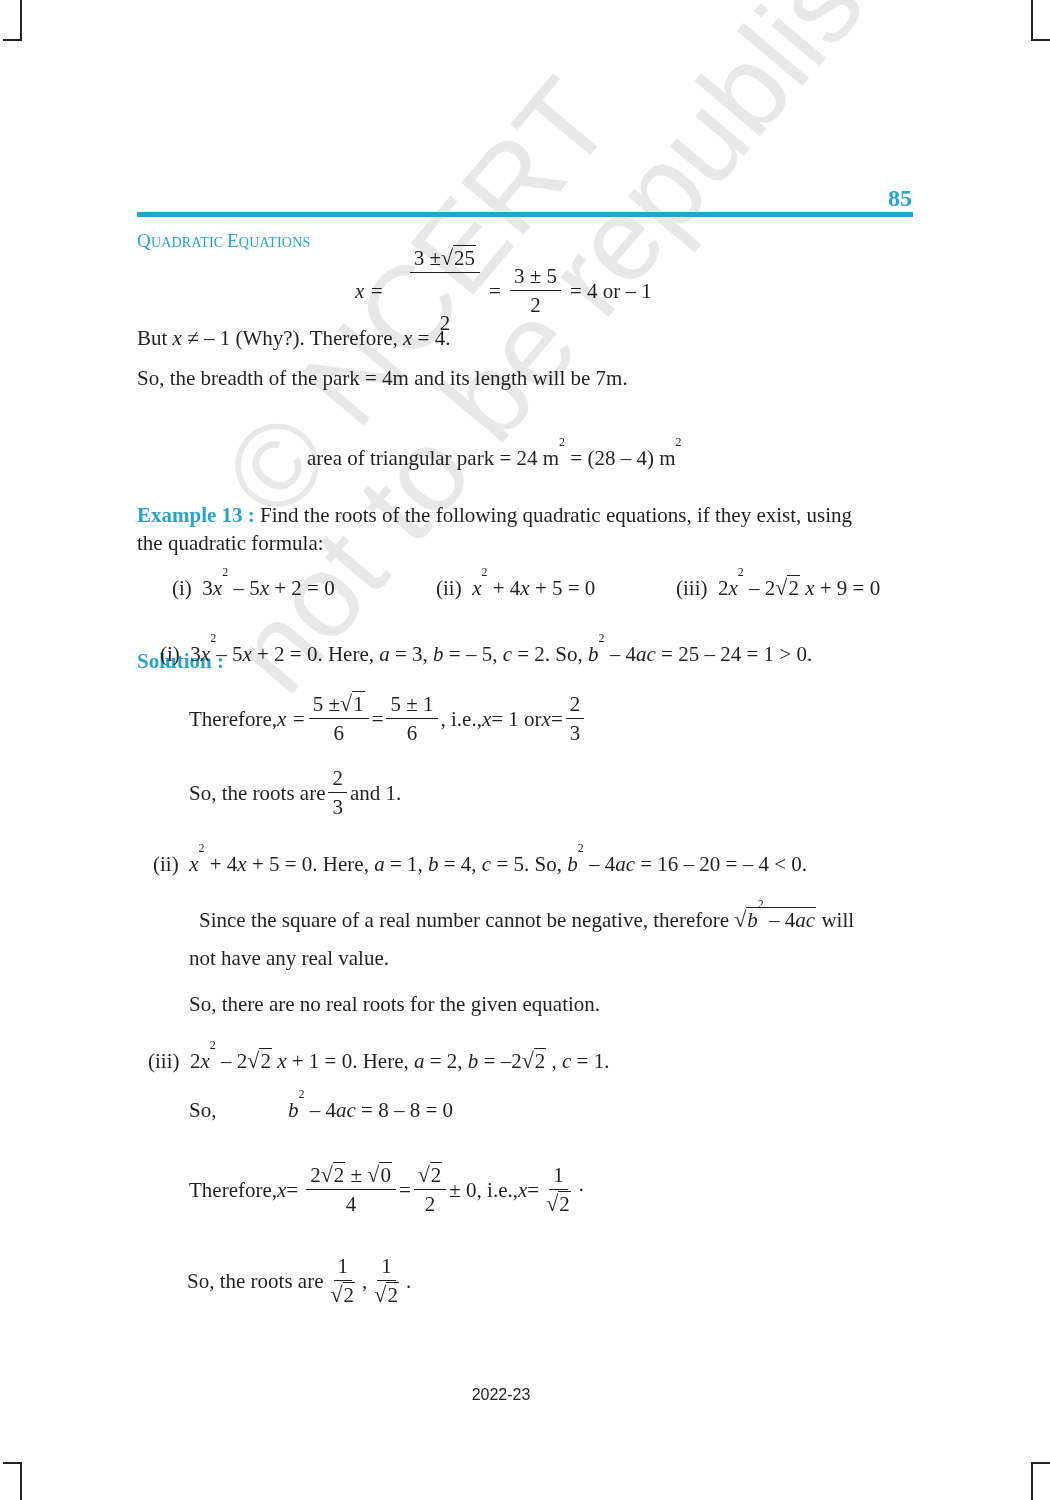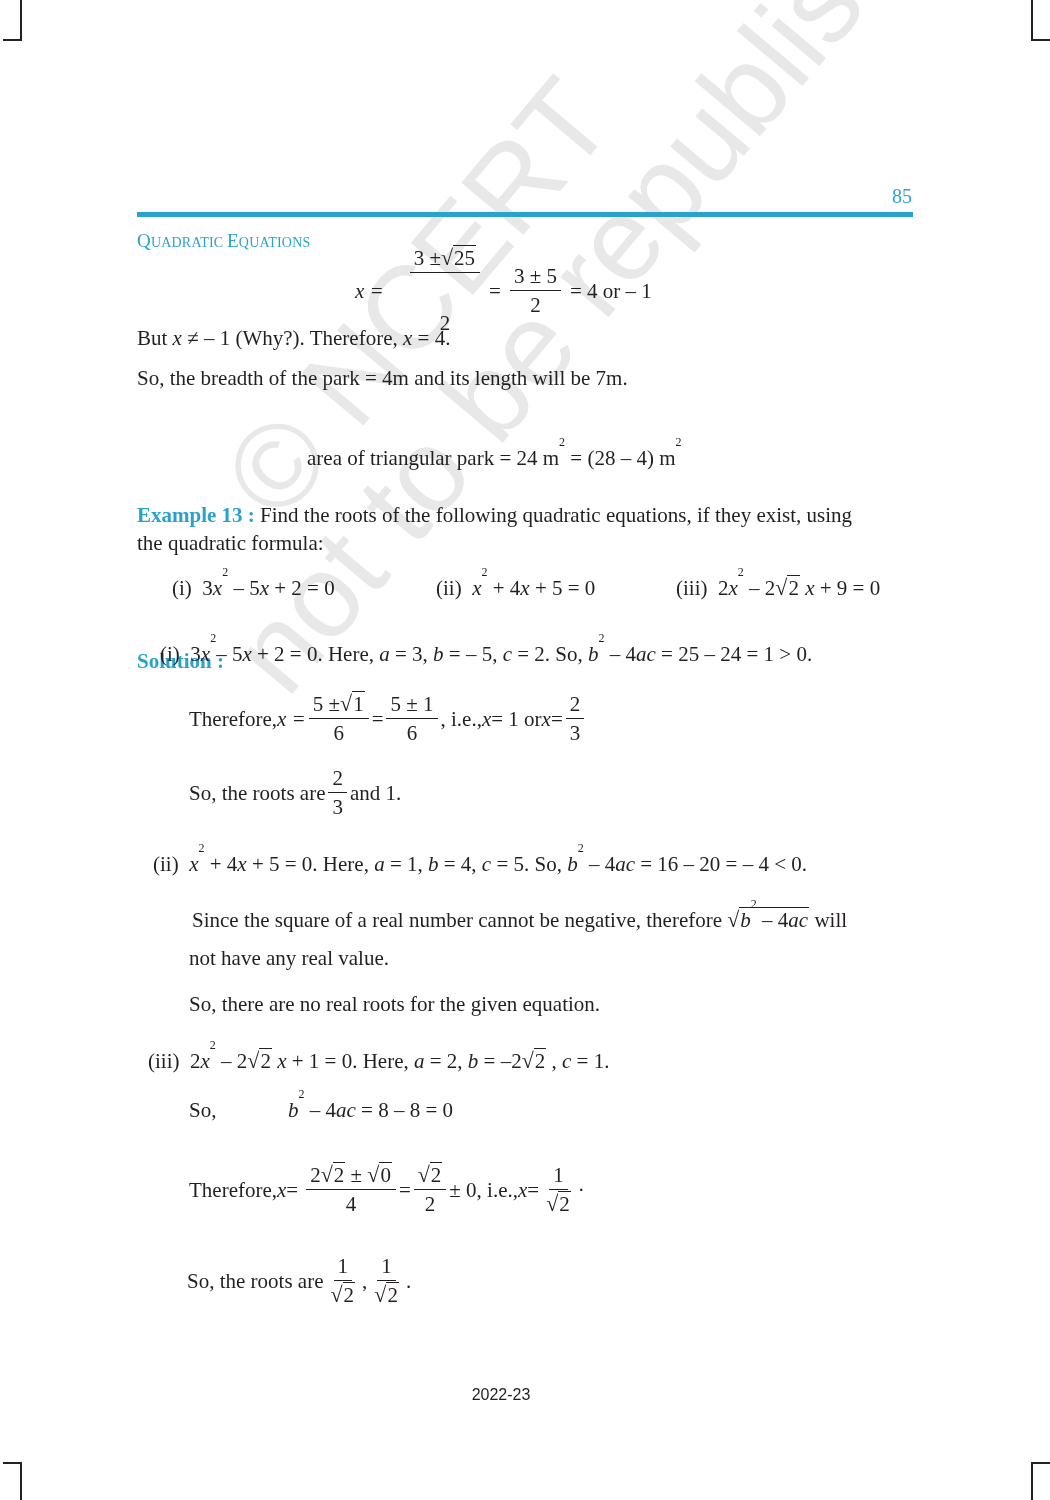--- a/index.html
+++ b/index.html
@@ -11,21 +11,21 @@
   sup { font-size:12px; vertical-align:top; position:relative; top:-4px; line-height:0; }
   .accent { color:#2aa3cc; font-weight:bold; }
 
   
   .crop { position:absolute; background:#222; }
 
   
   .run-head { position:absolute; left:137px; top:186px; font-size:17px; color:#2aa3cc; letter-spacing:0.2px;margin-top:44px; }
   .run-head .big { font-size:19px; }
   .run-head .sm { font-size:14px; }
-  .page-no { position:absolute; right:138px; top:185px; font-size:20px; color:#2aa3cc; }
+  .page-no { position:absolute; right:138px; top:185px; font-size:24px; color:#2aa3cc;font-weight:bold; }
   .rule { position:absolute; left:137px; top:212px; width:776px; height:5px; background:#2aa3cc; }
 
   
   .frac { display:inline-flex; flex-direction:column; align-items:center; vertical-align:middle; margin:0 3px; }
   .frac .num { padding:0 4px 2px 4px; border-bottom:1.5px solid #231f20; line-height:24px; }
   .frac .den { padding:2px 4px 0 4px; line-height:24px; }
   .sqrt { display:inline-block; }
   .sqrt .rad { border-top:1.5px solid #231f20; padding:0 1px; }
   .sqrt .sym { font-size:22px; }
 
@@ -137,21 +137,21 @@
     <span class="num">2</span>
     <span class="den">3</span>
   </span>
   <span> and 1.</span>
 </div>
 
 <div class="abs txt" style="left:153px;top:852px;">
   <span>(ii)</span>&nbsp; <i>x</i><sup>2</sup><span> + 4</span><i>x</i><span> + 5 = 0. Here, </span><i>a</i><span> = 1, </span><i>b</i><span> = 4, </span><i>c</i><span> = 5. So, </span><i>b</i><sup>2</sup><span> – 4</span><i>ac</i><span> = 16 – 20 = – 4 &lt; 0.</span>
 </div>
 
-<div class="abs txt" style="left:192px;top:908px;">
+<div class="abs txt" style="left:199px;top:908px;">
   <span>Since the square of a real number cannot be negative, therefore </span><span class="sqrt"><span class="sym">√</span><span class="rad"><i>b</i><sup>2</sup><span> – 4</span><i>ac</i></span></span><span> will</span>
 </div>
 <div class="abs txt" style="left:189px;top:946px;">not have any real value.</div>
 <div class="abs txt" style="left:189px;top:992px;">So, there are no real roots for the given equation.</div>
 
 <div class="abs txt" style="left:148px;top:1049px;font-family:Liberation Serif, serif;">
   <span>(iii)</span>&nbsp; <span>2</span><i>x</i><sup>2</sup><span> –  2</span><span class="sqrt"><span class="sym">√</span><span class="rad">2</span></span><i> x</i><span> + 1 = 0. Here, </span><i>a</i><span> = 2, </span><i>b</i><span> =  –2</span><span class="sqrt"><span class="sym">√</span><span class="rad">2</span></span><span> , </span><i>c</i><span> = 1.</span>
 </div>
 
 <div class="abs txt" style="left:189px;top:1098px;">So,</div>

